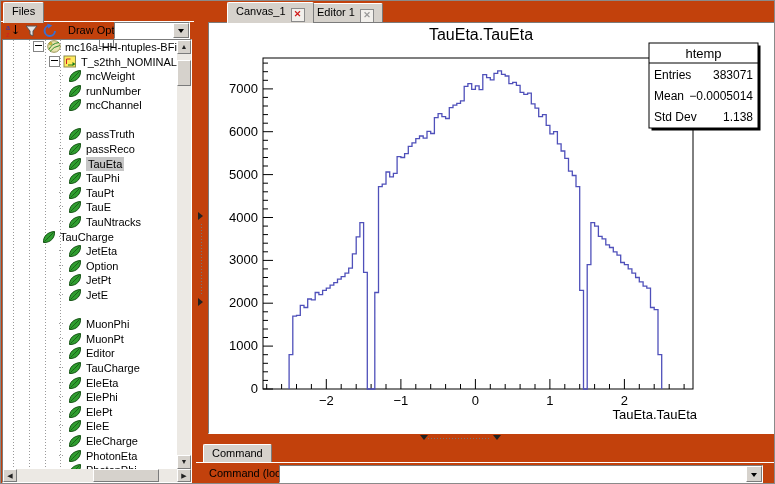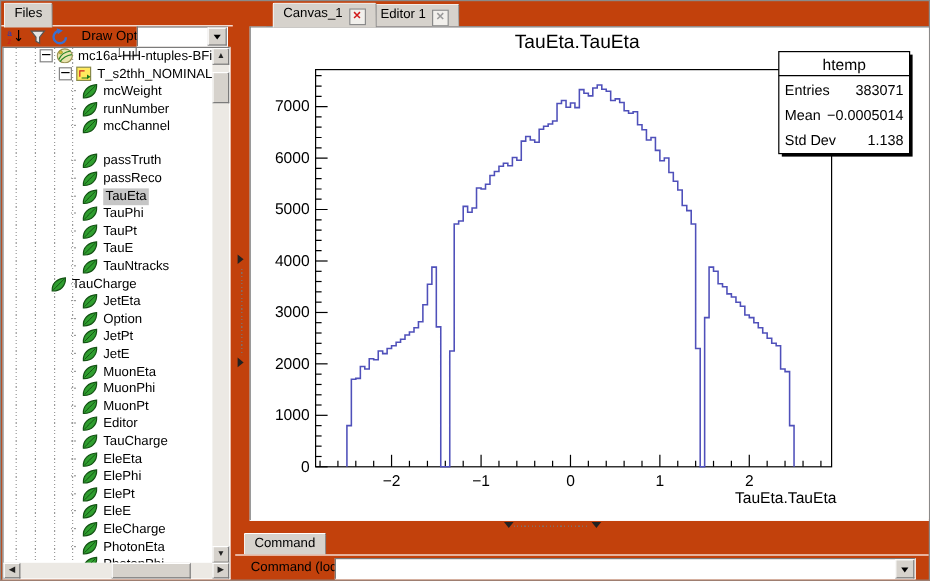--- a/index.html
+++ b/index.html
@@ -251,28 +251,20 @@
             </svg>
             <span class="tlabel">JetPt</span>
           </div>
           <div class="trow" style="top:247px;padding-left:62px">
             <span class="hdash"></span>
             <svg class="ticn" width="14" height="14" viewBox="0 0 14 14">
       <path d="M1.5,12.5 C1,6.5 5.5,2 12.5,1.5 C13,8 8.5,12.8 1.5,12.5 Z" fill="#2f9e2f" stroke="#145214"></path>
       <path d="M2.5,11.5 C5,9 8,6 11.5,2.5" stroke="#145214" stroke-width="0.8" fill="none"></path>
             </svg>
             <span class="tlabel">JetE</span>
-          </div>
-          <div class="trow" style="top:262px;padding-left:62px">
-            <span class="hdash"></span>
-            <svg class="ticn" width="14" height="14" viewBox="0 0 14 14">
-      <path d="M1.5,12.5 C1,6.5 5.5,2 12.5,1.5 C13,8 8.5,12.8 1.5,12.5 Z" fill="#2f9e2f" stroke="#145214"></path>
-      <path d="M2.5,11.5 C5,9 8,6 11.5,2.5" stroke="#145214" stroke-width="0.8" fill="none"></path>
-            </svg>
-            <span class="tlabel">MuonEta</span>
           </div>
           <div class="trow" style="top:276px;padding-left:62px">
             <span class="hdash"></span>
             <svg class="ticn" width="14" height="14" viewBox="0 0 14 14">
       <path d="M1.5,12.5 C1,6.5 5.5,2 12.5,1.5 C13,8 8.5,12.8 1.5,12.5 Z" fill="#2f9e2f" stroke="#145214"></path>
       <path d="M2.5,11.5 C5,9 8,6 11.5,2.5" stroke="#145214" stroke-width="0.8" fill="none"></path>
             </svg>
             <span class="tlabel">MuonPhi</span>
           </div>
           <div class="trow" style="top:291px;padding-left:62px">

